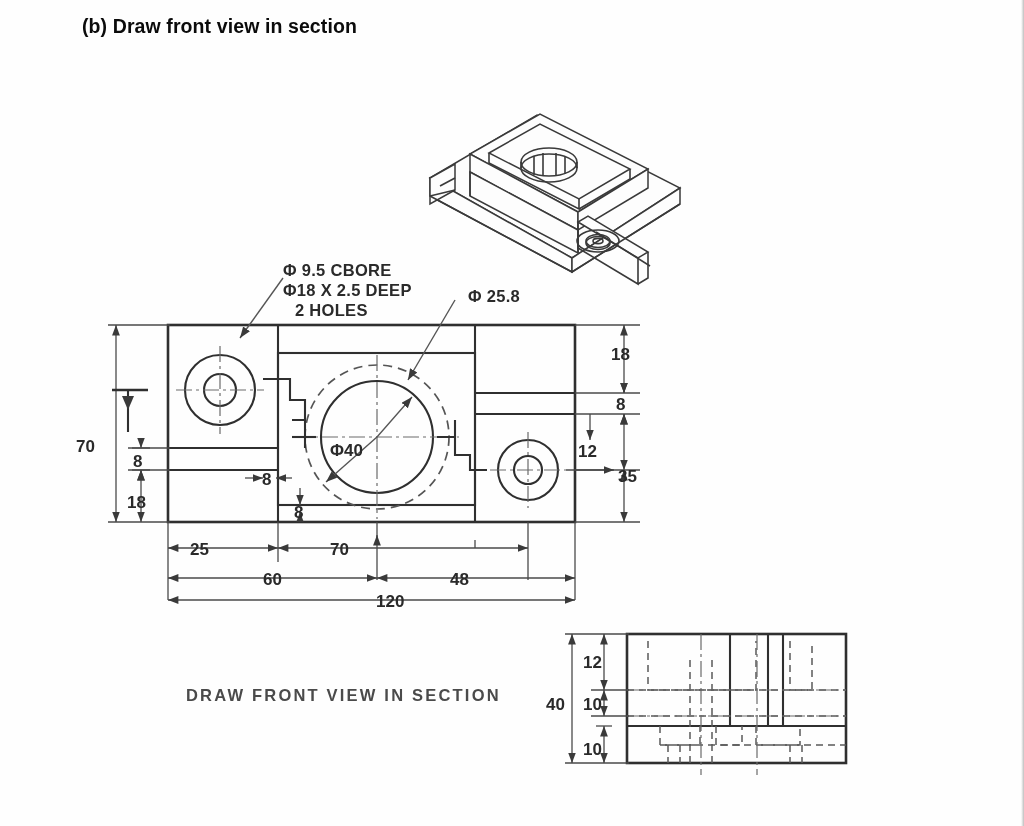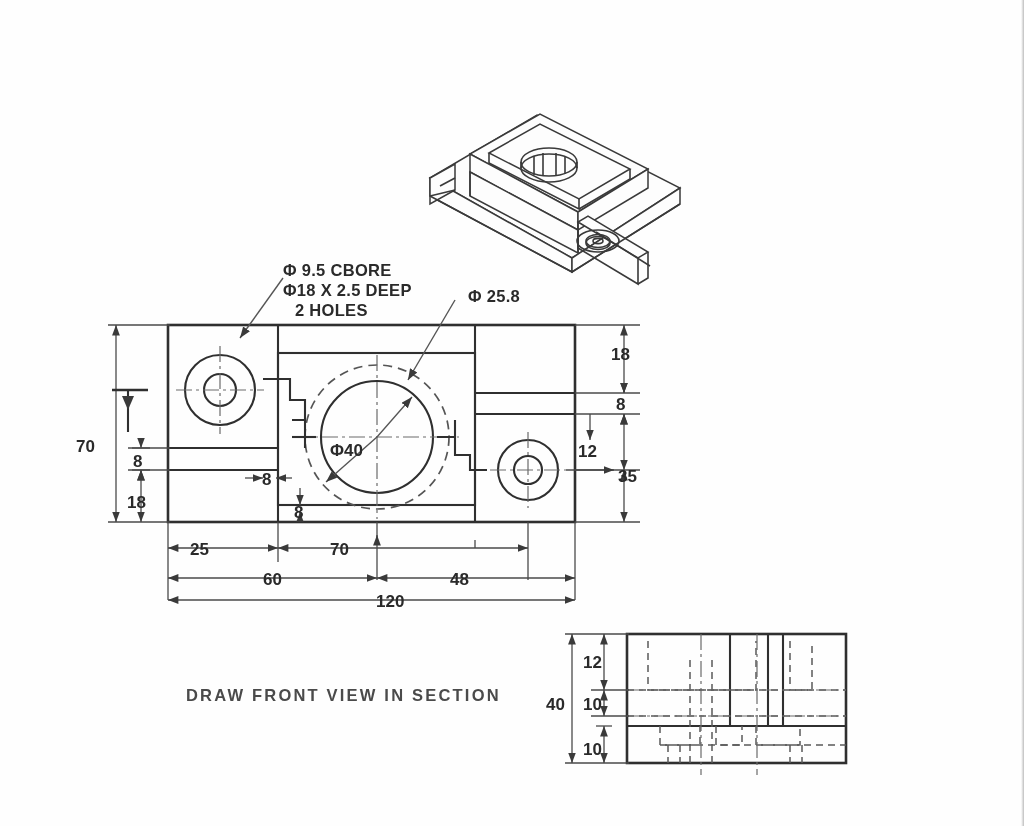--- a/index.html
+++ b/index.html
@@ -55,20 +55,21 @@
   .lead     { stroke: #555; fill: none; stroke-width: 1.4; }
   .arrowf   { fill: #3a3a3a; stroke: none; }
 </style>
 </head>
 <body>
 
 <div id="page">
 
   <div id="page-edge"></div>
 
+  <div id="question-title">(b) Draw front view in section</div>
 
   <svg width="1024" height="826">
     <g>
 
       <polygon class="iso-f" points="430,178 537,115 680,188 572,258"></polygon>
 
       <polygon class="iso-f" points="430,178 430,196 572,272 572,258"></polygon>
 
       <polygon class="iso-f" points="572,258 680,188 680,204 572,272"></polygon>
 

